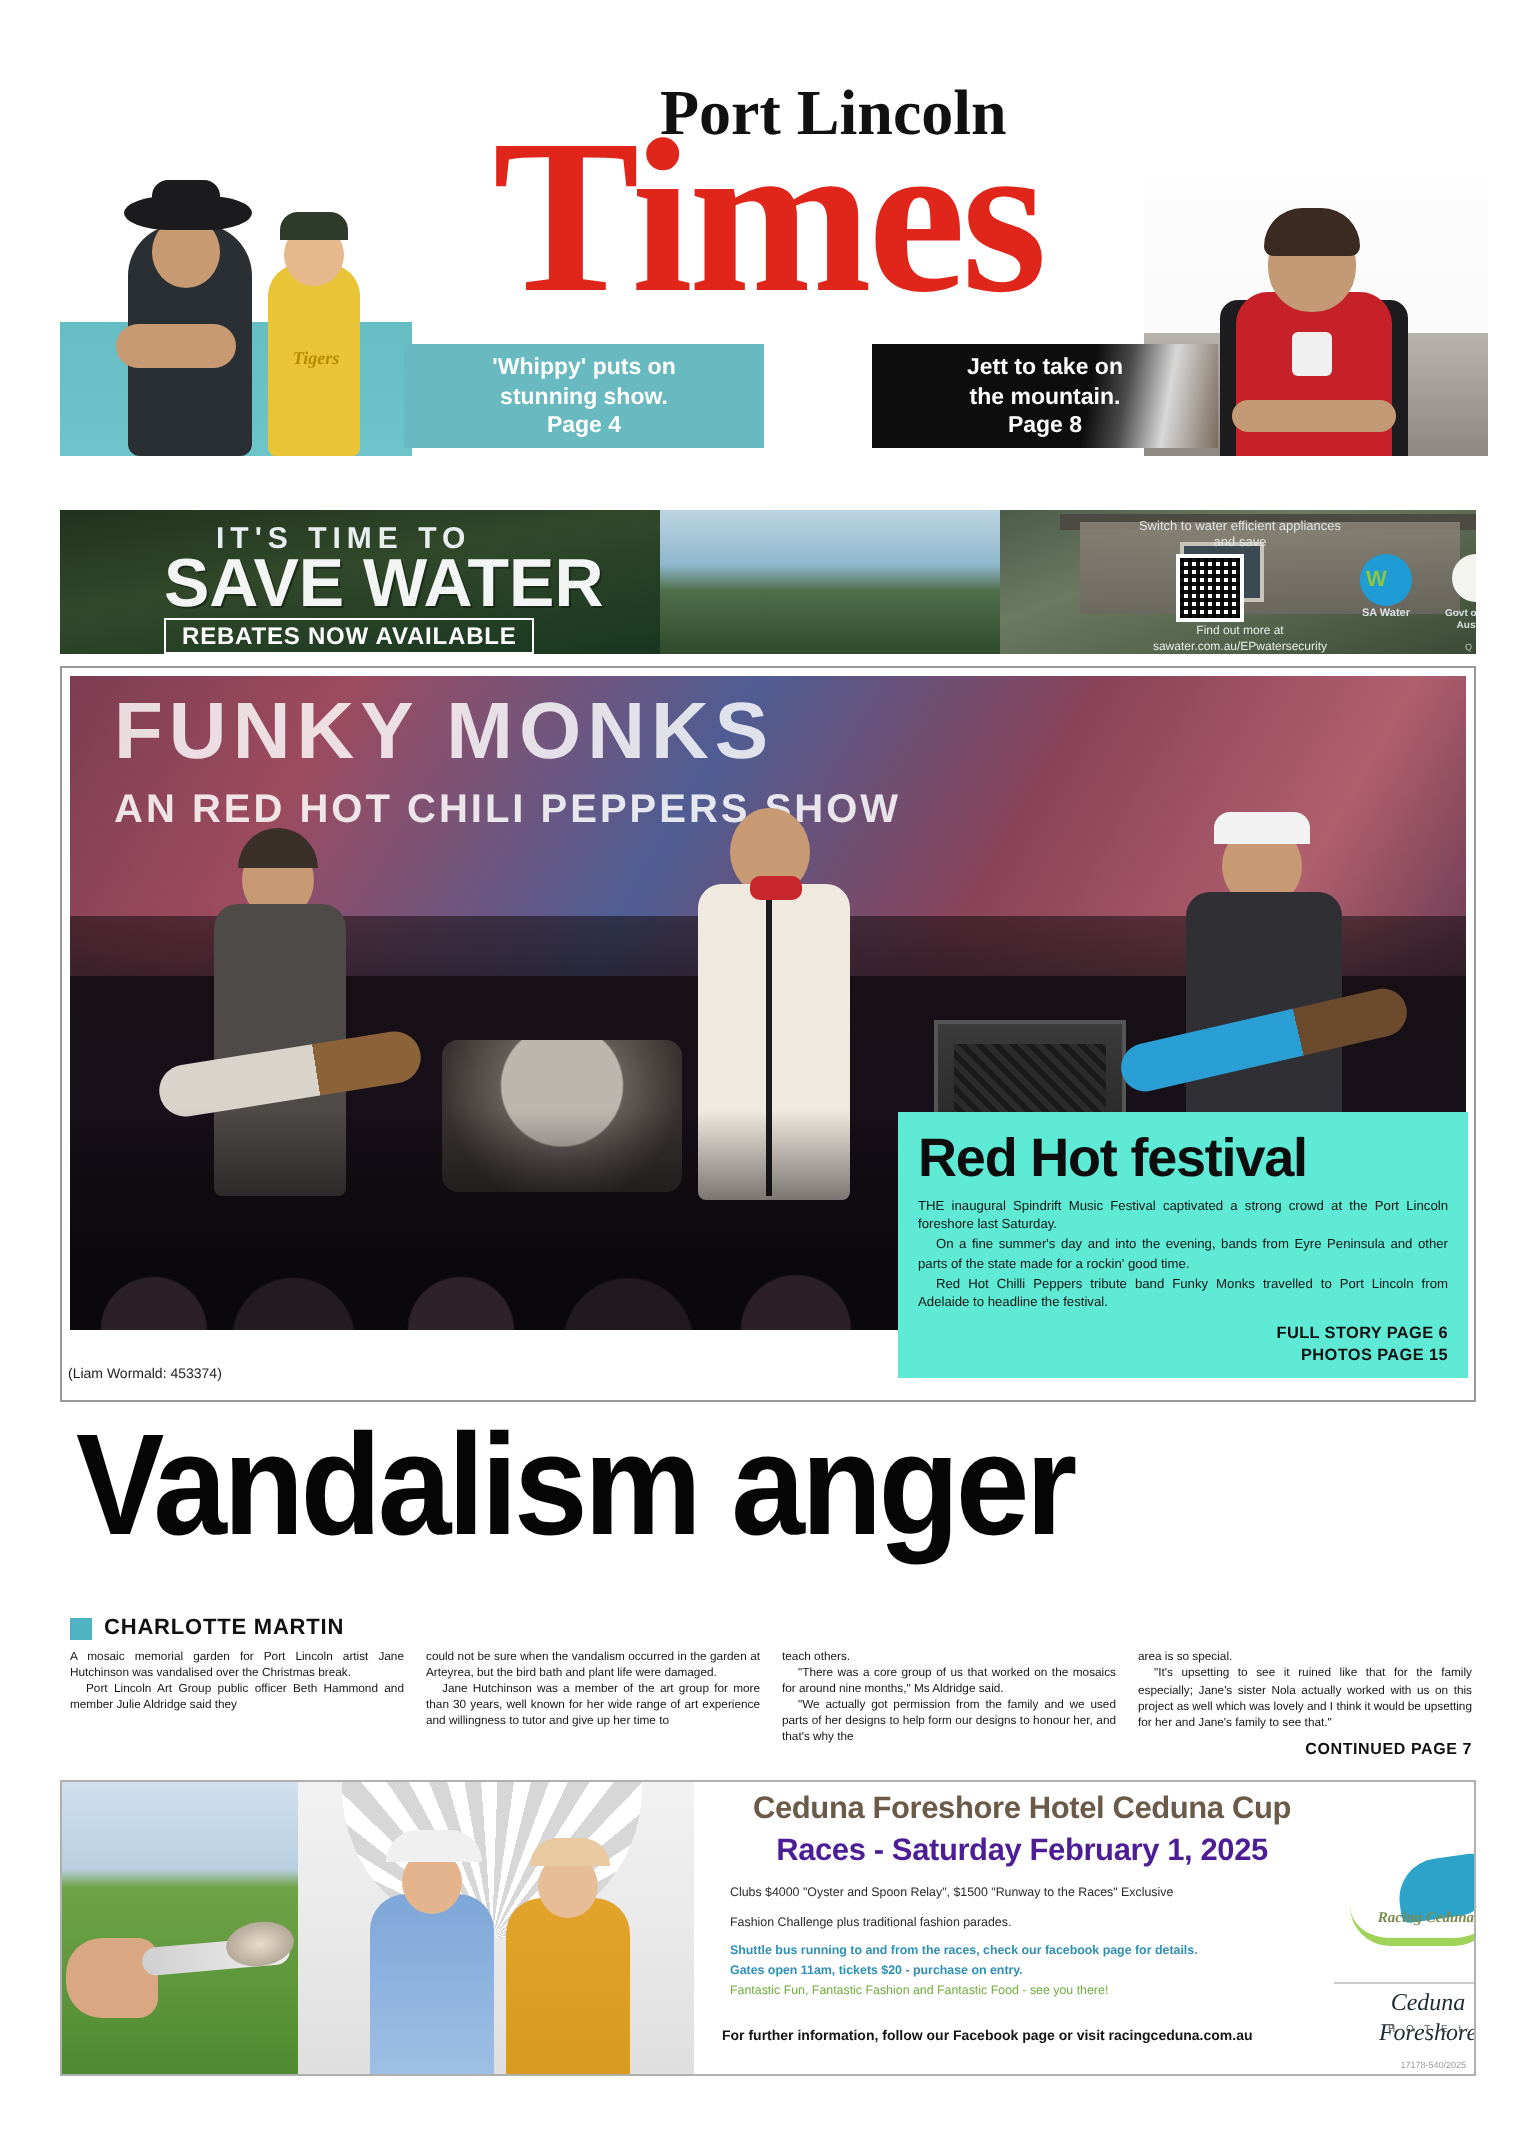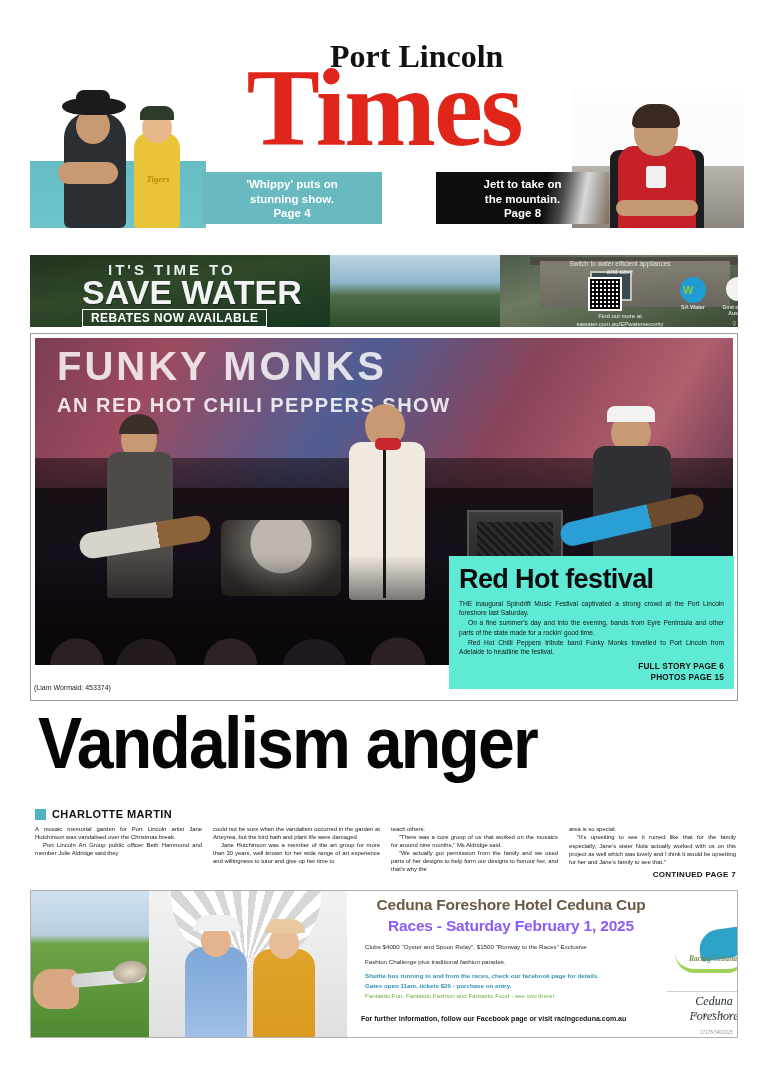--- a/index.html
+++ b/index.html
@@ -258,21 +258,21 @@
   .ba-lady1 .hat { position:absolute; left:8px; top:-32px; width:48px; height:16px; background:#f0f0f0; border-radius:24px 24px 0 0;}
   .ba-lady2 { position:absolute; left:104px; top:58px; width:62px; height:90px;
     background:linear-gradient(#e2a32a,#d99a1f); border-radius:18px 18px 0 0; }
   .ba-lady2 .h { position:absolute; left:16px; top:-22px; width:30px; height:32px; background:#e6bd97; border-radius:50%; }
   .ba-lady2 .hat { position:absolute; left:12px; top:-30px; width:40px; height:14px; background:#e8c9a0; border-radius:20px 20px 0 0;}
   .ba-curve { position:absolute; left:300px; top:0; width:60px; height:146px;
     background:#fff; border-radius:60px 0 0 60px; }
 
   .ba-text { position:absolute; left:330px; top:4px; width:300px; text-align:center; }
   .ba-h1 { font:700 15.5px "Liberation Sans",sans-serif; color:#6b5a48; letter-spacing:-.2px; line-height:20px; }
-  .ba-h2 { font:700 15.5px "Liberation Sans",sans-serif; color:#8b5cf6; letter-spacing:-.2px; line-height:21px; }
+  .ba-h2 { font:700 15.5px "Liberation Sans",sans-serif; color:#4c1d95; letter-spacing:-.2px; line-height:21px; }
   .ba-sub { margin-top:6px; font:400 6.2px "Liberation Sans",sans-serif; color:#2b2b2b;
     line-height:9px; text-align:left; padding-left:4px; }
   .ba-line { font:700 6.2px "Liberation Sans",sans-serif; color:#2f8fb5; line-height:10px; text-align:left; padding-left:4px; }
   .ba-line2 { font:700 6.2px "Liberation Sans",sans-serif; color:#2f8fb5; line-height:10px; text-align:left; padding-left:4px; }
   .ba-line3 { font:400 6.2px "Liberation Sans",sans-serif; color:#6fae3f; line-height:10px; text-align:left; padding-left:4px; }
   .ba-foot { position:absolute; left:330px; top:124px; width:330px;
     font:700 7px "Liberation Sans",sans-serif; color:#151515; text-align:left; }
 
   .ba-logo1 { position:absolute; left:644px; top:44px; width:72px; height:46px; }
   .ba-logo1 .horse { position:absolute; left:24px; top:-6px; width:44px; height:30px;

